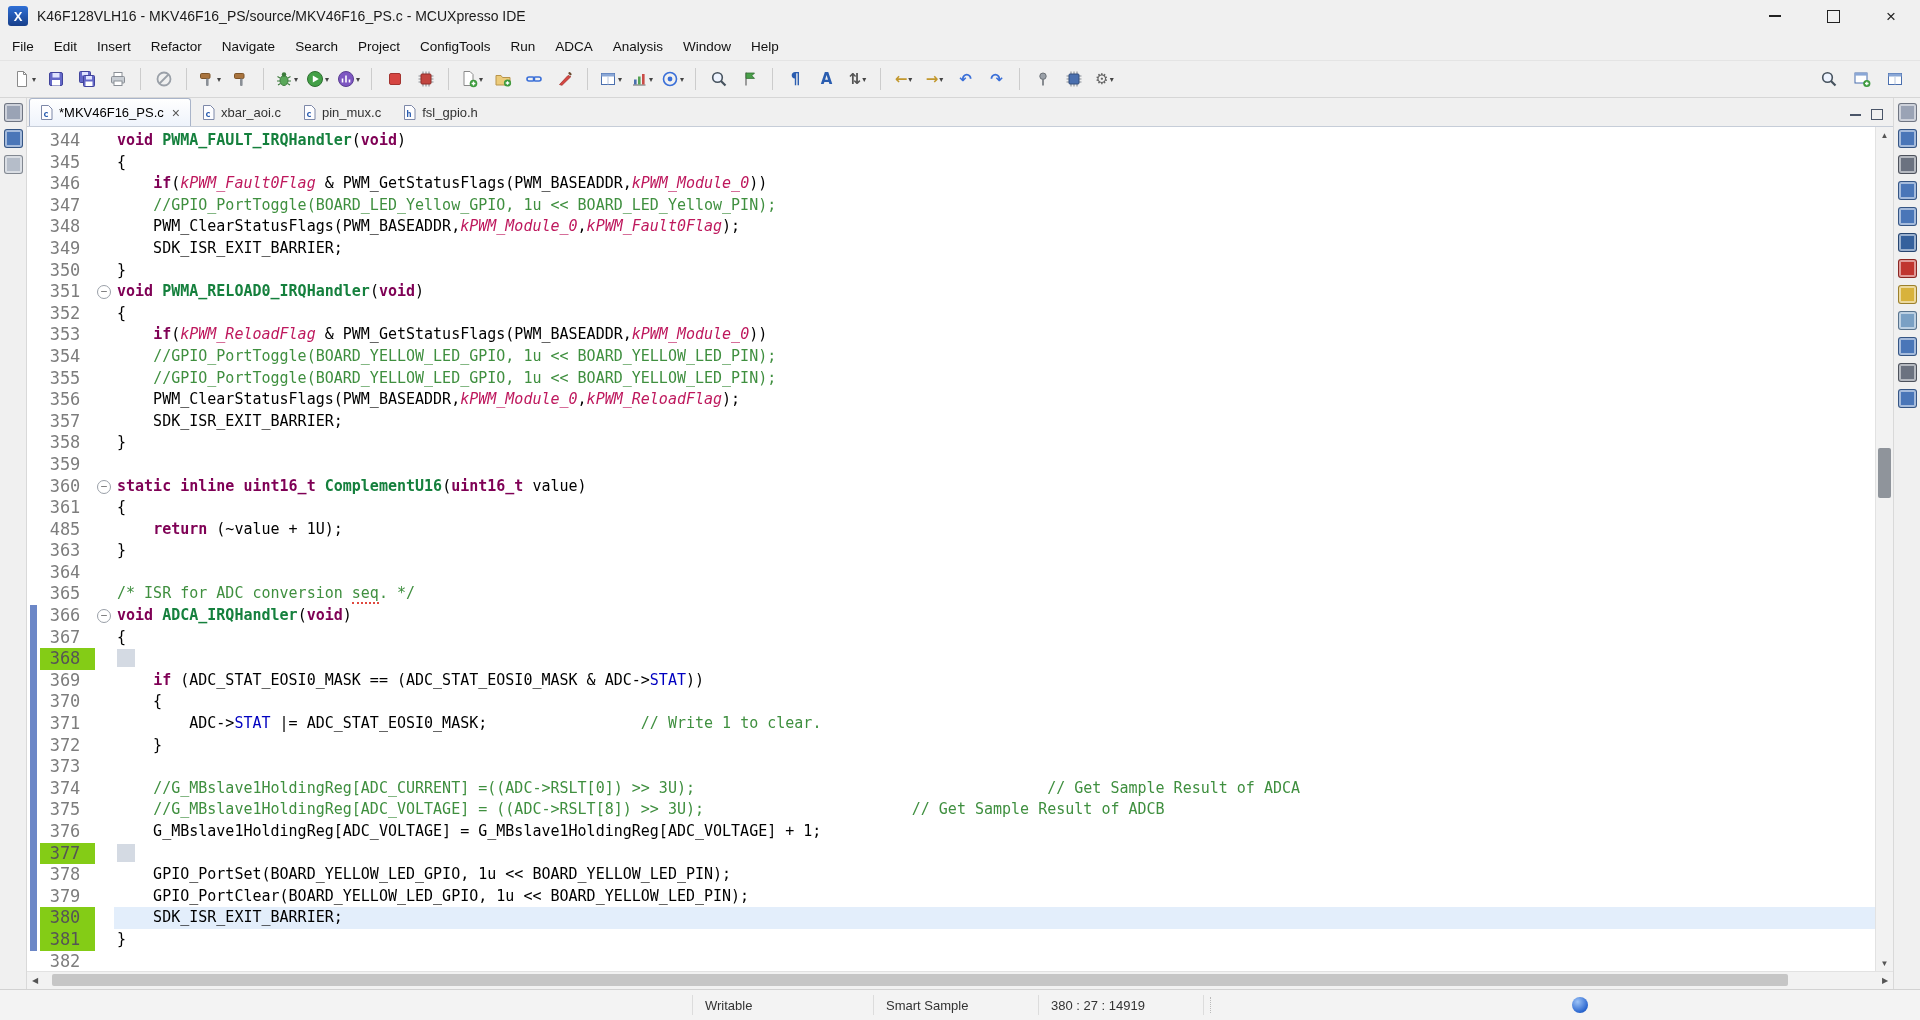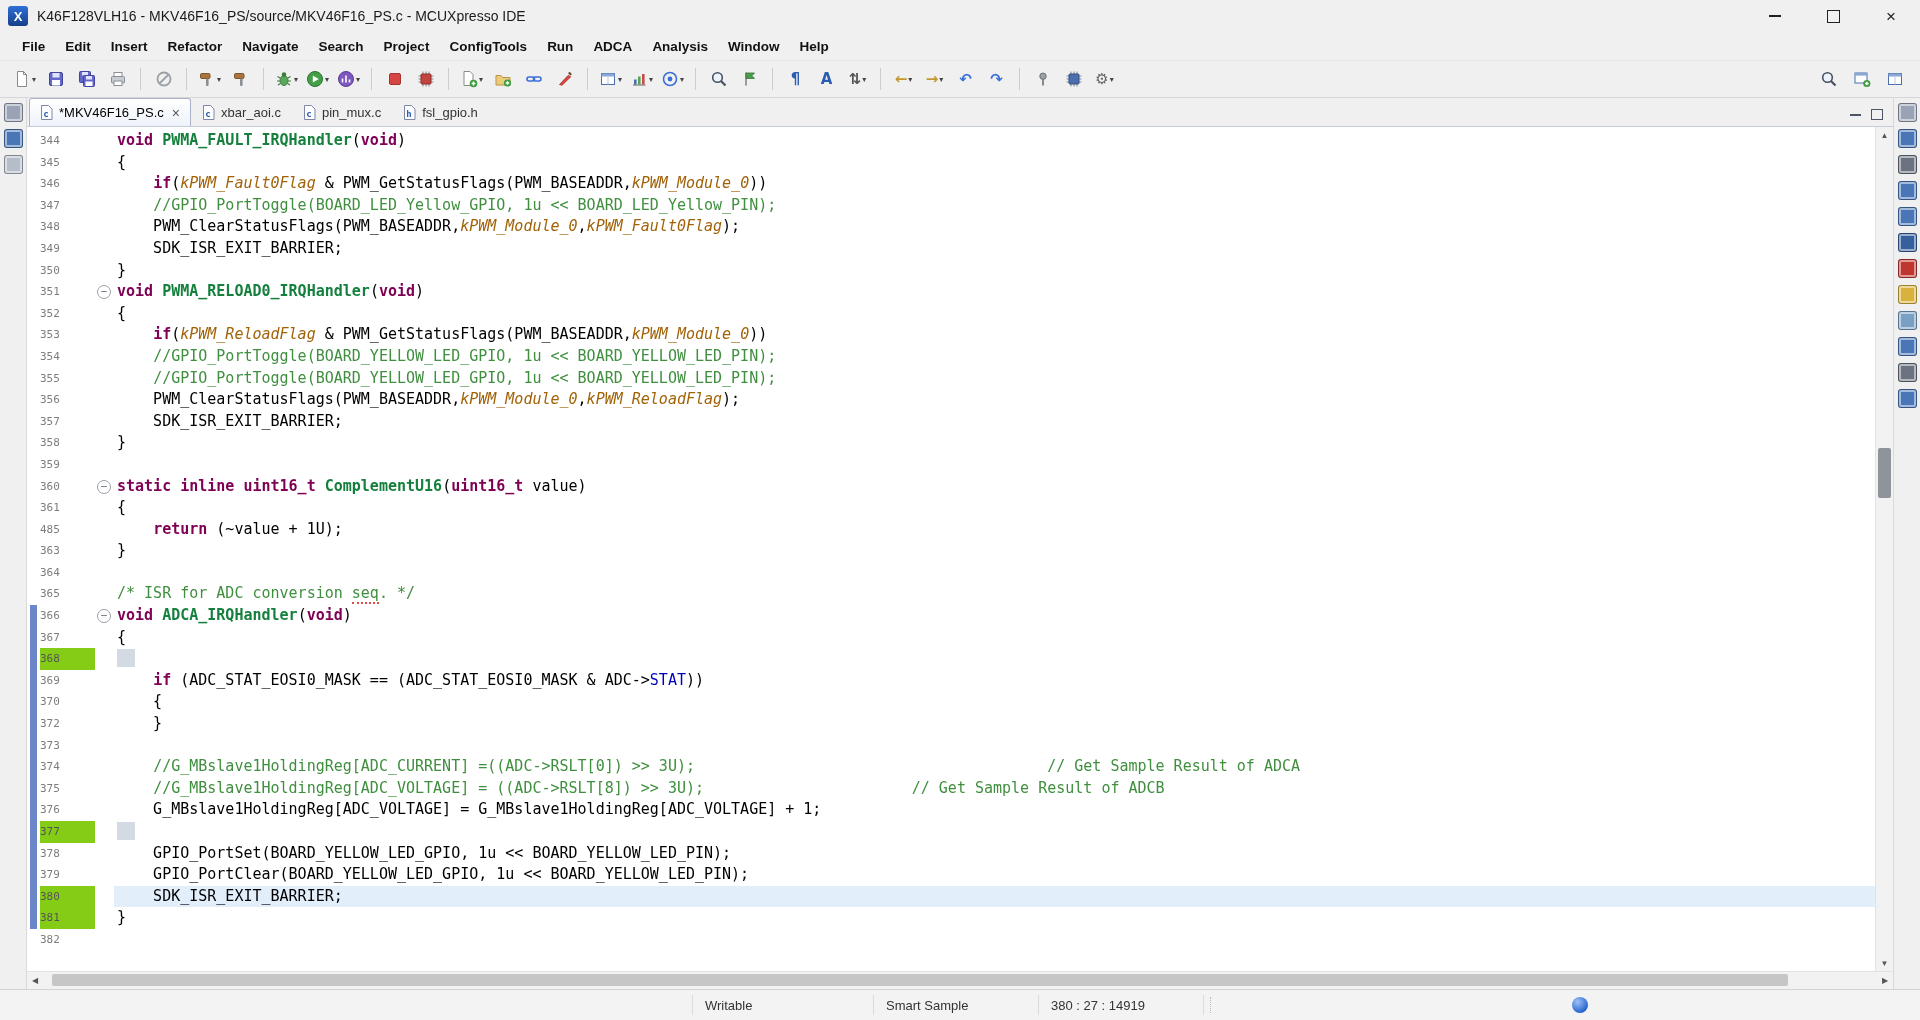--- a/index.html
+++ b/index.html
@@ -10,21 +10,21 @@
   .titlebar{height:32px;flex:0 0 32px;display:flex;align-items:center;background:#f0f0f0;padding-left:8px;}
   .app-icon{width:20px;height:20px;border-radius:3px;background:linear-gradient(#2f6fd6,#173f8a);
             color:#fff;font-weight:bold;font-size:13px;display:flex;align-items:center;justify-content:center;}
   .title-text{font-size:14px;color:#1a1a1a;margin-left:9px;white-space:nowrap;}
   .win-controls{margin-left:auto;display:flex;height:32px;}
   .win-btn{width:58px;height:32px;display:flex;align-items:center;justify-content:center;color:#222;}
   .wc-bar{width:12px;height:1.6px;background:#222;display:block;}
   .wc-box{width:11px;height:11px;border:1.4px solid #222;display:block;}
   .wc-x{font-size:17px;line-height:17px;}
   
-  .menubar{height:28px;flex:0 0 28px;display:flex;align-items:center;padding-left:12px;background:#f0f0f0;font-size:13.5px;color:#111;font-weight:bold;}
+  .menubar{height:28px;flex:0 0 28px;display:flex;align-items:center;padding-left:2px;background:#f0f0f0;font-size:13.5px;color:#111;}
   .menu-item{padding:5px 10px;border-radius:3px;cursor:default;}
   
   .toolbar{height:36px;flex:0 0 36px;display:flex;align-items:center;background:#f0f0f0;
            border-top:1px solid #e4e4e4;border-bottom:1px solid #d6d6d6;padding:0 6px;}
   .tb-row{display:flex;align-items:center;flex:1;min-width:0;}
   .tb-group{display:flex;align-items:center;padding:0 3px;}
   .tb-sep{width:1px;height:22px;background:#cccccc;margin:0 4px;}
   .tb-btn{height:28px;min-width:27px;padding:0 2px;display:flex;align-items:center;justify-content:center;border-radius:3px;}
   .ic{display:flex;align-items:center;justify-content:center;}
   .ic svg{display:block;}
@@ -48,31 +48,31 @@
   .tab-ctrl{margin-left:auto;display:flex;align-items:center;gap:10px;padding:0 10px 6px 0;}
   .tc-bar{width:11px;height:2px;background:#4a5568;display:block;}
   .tc-box{width:10px;height:9px;border:1.6px solid #4a5568;display:block;}
   
   .code-area{flex:1;display:flex;min-height:0;overflow:hidden;}
   .code-scroll{flex:1;overflow:hidden;padding-top:3px;
         font-family:"DejaVu Sans Mono",monospace;font-size:15px;}
   .line-row{display:flex;height:21.6px;line-height:21.6px;white-space:pre;}
   .ann{width:13px;flex:0 0 13px;}
   .ann.on{background:linear-gradient(to right,transparent 3px,#6c87c7 3px,#6c87c7 10px,transparent 10px);}
-  .num{width:50px;flex:0 0 50px;text-align:left;color:#7d7d7d;font-size:11px;padding-right:5px;}
+  .num{width:50px;flex:0 0 50px;text-align:center;color:#7d7d7d;font-size:17px;padding-right:5px;}
   .num.gh{background:#84cc16;color:#555;}
   .foldcol{width:19px;flex:0 0 19px;position:relative;}
   .foldmark{position:absolute;left:2px;top:4px;width:12px;height:12px;border:1px solid #9aa0a8;border-radius:50%;
             color:#777;font-size:11px;line-height:11px;text-align:center;background:#fff;}
   .codeln{flex:1;padding-left:3px;}
   .line-row.hl .codeln{background:#e3eefb;}
   .t-k{color:#7f0055;font-weight:bold;}
   .t-p{color:#000;}
   .t-c{color:#3f8f3f;text-align:center;}
-  .t-e{color:#a16207;font-style:italic;}
+  .t-e{color:#be185d;font-style:italic;}
   .t-f{color:#0000c0;}
   .t-fn{color:#15803d;font-weight:bold;}
   .t-sp{color:#3f8f3f;border-bottom:2px dotted #e0493f;}
   .t-w{background:#d4dae3;}
   
   .vscroll{width:17px;flex:0 0 17px;background:#f2f2f2;border-left:1px solid #e2e2e2;position:relative;}
   .vs-btn{height:16px;display:flex;align-items:center;justify-content:center;font-size:8px;color:#555;}
   .vs-btn.bottom{position:absolute;bottom:0;left:0;right:0;}
   .vs-thumb{position:absolute;left:2px;right:2px;background:#8f949b;border-radius:2px;}
   .hscroll{height:17px;flex:0 0 17px;background:#f2f2f2;border-top:1px solid #e2e2e2;position:relative;}
@@ -497,20 +497,21 @@
           <div class="line-row"><span class="ann"></span><span class="num">361</span><span class="foldcol"></span><span class="codeln"><span class="t-p">{</span></span></div>
           <div class="line-row"><span class="ann"></span><span class="num">485</span><span class="foldcol"></span><span class="codeln"><span class="t-p">    </span><span class="t-k">return</span><span class="t-p"> (~value + 1U);</span></span></div>
           <div class="line-row"><span class="ann"></span><span class="num">363</span><span class="foldcol"></span><span class="codeln"><span class="t-p">}</span></span></div>
           <div class="line-row"><span class="ann"></span><span class="num">364</span><span class="foldcol"></span><span class="codeln"></span></div>
           <div class="line-row"><span class="ann"></span><span class="num">365</span><span class="foldcol"></span><span class="codeln"><span class="t-c">/* ISR for ADC conversion </span><span class="t-sp">seq</span><span class="t-c">. */</span></span></div>
           <div class="line-row"><span class="ann on"></span><span class="num">366</span><span class="foldcol"><span class="foldmark">−</span></span><span class="codeln"><span class="t-k">void</span><span class="t-p"> </span><span class="t-fn">ADCA_IRQHandler</span><span class="t-p">(</span><span class="t-k">void</span><span class="t-p">)</span></span></div>
           <div class="line-row"><span class="ann on"></span><span class="num">367</span><span class="foldcol"></span><span class="codeln"><span class="t-p">{</span></span></div>
           <div class="line-row"><span class="ann on"></span><span class="num gh">368</span><span class="foldcol"></span><span class="codeln"><span class="t-w">  </span></span></div>
           <div class="line-row"><span class="ann on"></span><span class="num">369</span><span class="foldcol"></span><span class="codeln"><span class="t-p">    </span><span class="t-k">if</span><span class="t-p"> (ADC_STAT_EOSI0_MASK == (ADC_STAT_EOSI0_MASK &amp; ADC-&gt;</span><span class="t-f">STAT</span><span class="t-p">))</span></span></div>
           <div class="line-row"><span class="ann on"></span><span class="num">370</span><span class="foldcol"></span><span class="codeln"><span class="t-p">    {</span></span></div>
+          <div class="line-row"><span class="ann on"></span><span class="num">371</span><span class="foldcol"></span><span class="codeln"><span class="t-p">        ADC-&gt;</span><span class="t-f">STAT</span><span class="t-p"> |= ADC_STAT_EOSI0_MASK;</span><span class="t-p">                 </span><span class="t-c">// Write 1 to clear.</span></span></div>
           <div class="line-row"><span class="ann on"></span><span class="num">372</span><span class="foldcol"></span><span class="codeln"><span class="t-p">    }</span></span></div>
           <div class="line-row"><span class="ann on"></span><span class="num">373</span><span class="foldcol"></span><span class="codeln"></span></div>
           <div class="line-row"><span class="ann on"></span><span class="num">374</span><span class="foldcol"></span><span class="codeln"><span class="t-p">    </span><span class="t-c">//G_MBslave1HoldingReg[ADC_CURRENT] =((ADC-&gt;RSLT[0]) &gt;&gt; 3U);</span><span class="t-p">                                       </span><span class="t-c">// Get Sample Result of ADCA</span></span></div>
           <div class="line-row"><span class="ann on"></span><span class="num">375</span><span class="foldcol"></span><span class="codeln"><span class="t-p">    </span><span class="t-c">//G_MBslave1HoldingReg[ADC_VOLTAGE] = ((ADC-&gt;RSLT[8]) &gt;&gt; 3U);</span><span class="t-p">                       </span><span class="t-c">// Get Sample Result of ADCB</span></span></div>
           <div class="line-row"><span class="ann on"></span><span class="num">376</span><span class="foldcol"></span><span class="codeln"><span class="t-p">    G_MBslave1HoldingReg[ADC_VOLTAGE] = G_MBslave1HoldingReg[ADC_VOLTAGE] + 1;</span></span></div>
           <div class="line-row"><span class="ann on"></span><span class="num gh">377</span><span class="foldcol"></span><span class="codeln"><span class="t-w">  </span></span></div>
           <div class="line-row"><span class="ann on"></span><span class="num">378</span><span class="foldcol"></span><span class="codeln"><span class="t-p">    GPIO_PortSet(BOARD_YELLOW_LED_GPIO, 1u &lt;&lt; BOARD_YELLOW_LED_PIN);</span></span></div>
           <div class="line-row"><span class="ann on"></span><span class="num">379</span><span class="foldcol"></span><span class="codeln"><span class="t-p">    GPIO_PortClear(BOARD_YELLOW_LED_GPIO, 1u &lt;&lt; BOARD_YELLOW_LED_PIN);</span></span></div>
           <div class="line-row hl"><span class="ann on"></span><span class="num gh">380</span><span class="foldcol"></span><span class="codeln"><span class="t-p">    SDK_ISR_EXIT_BARRIER;</span></span></div>
           <div class="line-row"><span class="ann on"></span><span class="num gh">381</span><span class="foldcol"></span><span class="codeln"><span class="t-p">}</span></span></div>

